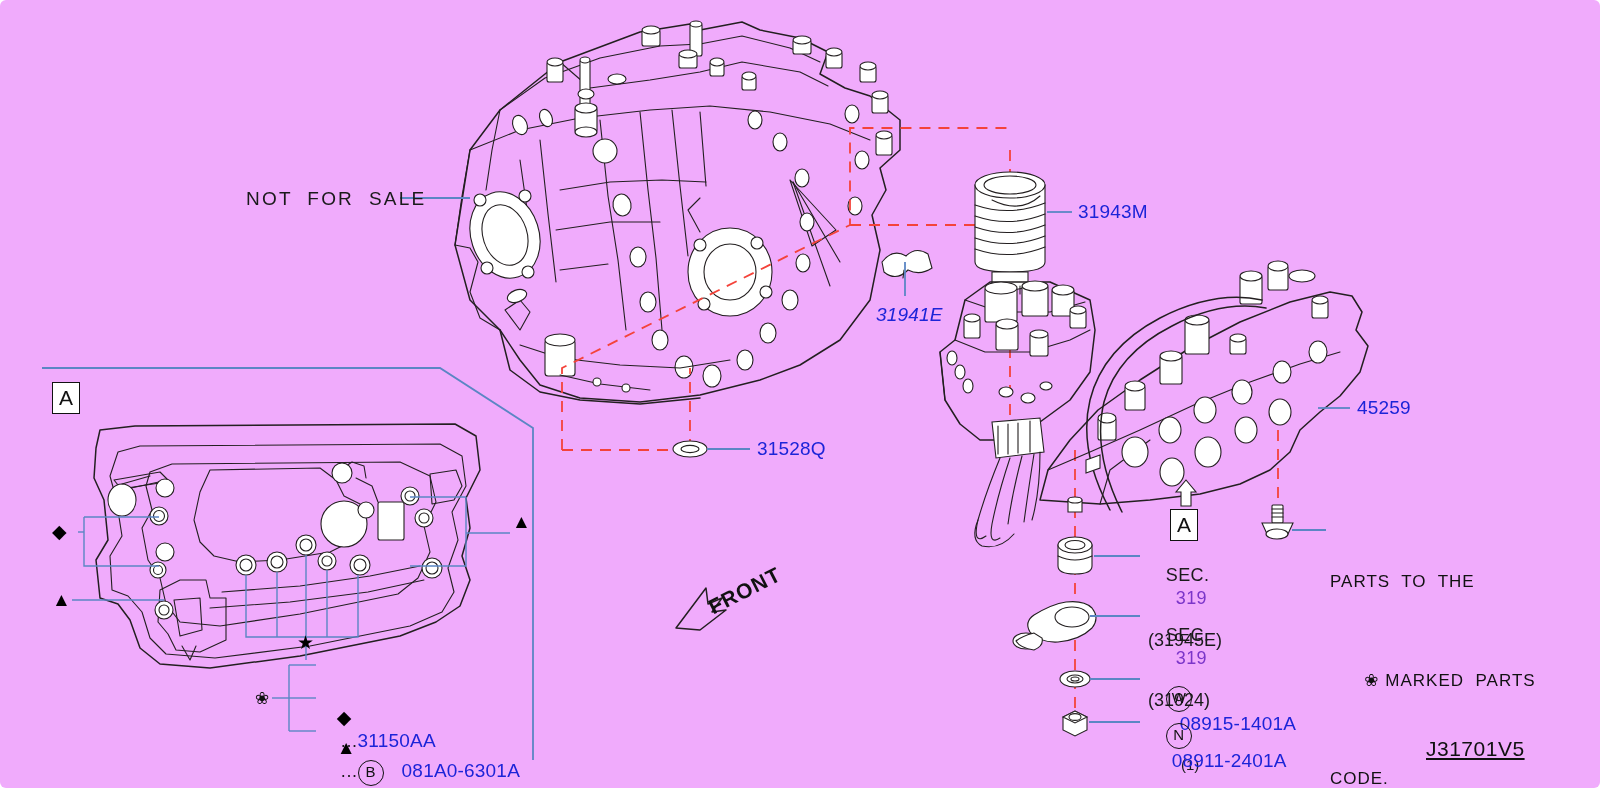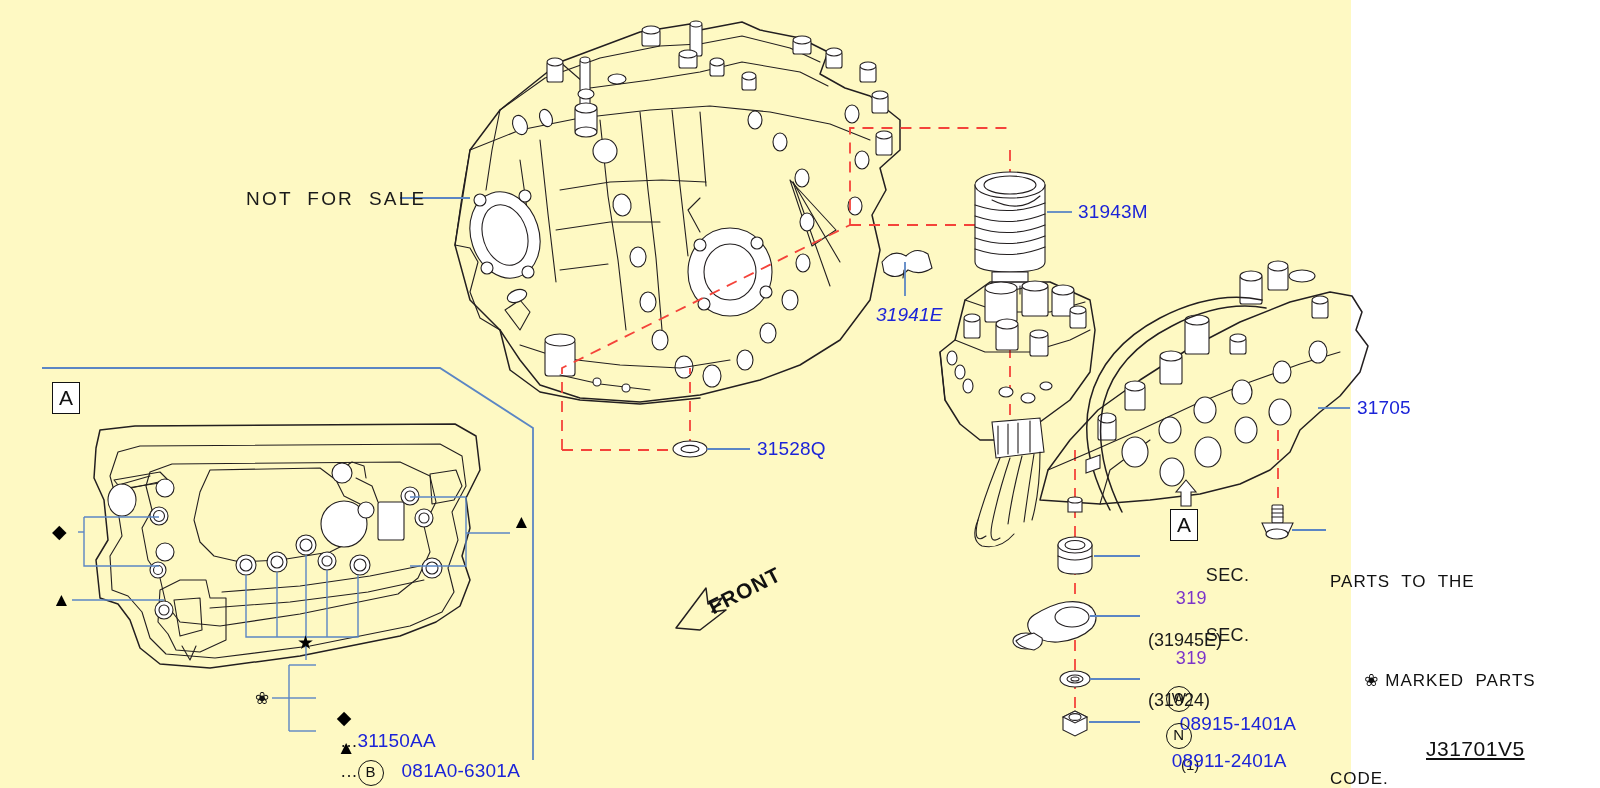--- a/index.html
+++ b/index.html
@@ -1,24 +1,24 @@
 <!DOCTYPE html>
 <html><head>
 <meta charset="utf-8">
 <title>Parts Diagram</title>
 <style>
   html,body{margin:0;padding:0;background:#ffffff;}
   body{width:1600px;height:788px;overflow:hidden;
        font-family:"Liberation Sans","DejaVu Sans",sans-serif;}
-  #stage{position:relative;width:1351px;height:788px;background:#fef9c3;}
+  #stage{position:relative;width:1600px;height:788px;background:#f0abfc;border-radius:6px;}
   #art{position:absolute;left:0;top:0;width:1600px;height:788px;}
   .lbl{position:absolute;white-space:pre;line-height:1.25;}
   .pn{color:#1c24d8;font-size:19px;letter-spacing:.2px;}
   .blk{color:#1a1a1a;font-size:18px;letter-spacing:.6px;}
-  .sec{color:#1a1a1a;font-size:18px;letter-spacing:.4px;margin-left:40px;}
+  .sec{color:#1a1a1a;font-size:18px;letter-spacing:.4px;}
   .secnum{color:#7b35c9;}
   .sub{color:#1a1a1a;font-size:18px;}
   .qty{color:#1a1a1a;font-size:15px;}
   .code{color:#111;font-size:21px;letter-spacing:.5px;}
   .notsale{color:#1a1a1a;font-size:19px;letter-spacing:2.2px;}
   .refer{color:#111;font-size:17px;letter-spacing:1.0px;line-height:1.45;}
   .front{color:#111;font-size:21px;letter-spacing:1.2px;
          transform:rotate(-27deg);transform-origin:left bottom;font-weight:600;}
   .flower{font-size:17px;color:#111;}
   .sym{font-size:19px;color:#000;line-height:1;}
@@ -421,21 +421,21 @@
   </svg>
 
   <div class="lbl notsale" style="left:246px;top:187px;">NOT  FOR  SALE</div>
 
   <div class="lbl pn" style="left:1078px;top:200px;text-align:right;">31943M</div>
 
   <div class="lbl pn" style="left:876px;top:303px;font-style:italic;">31941E</div>
 
   <div class="lbl pn" style="left:757px;top:437px;">31528Q</div>
 
-  <div class="lbl pn" style="left:1357px;top:396px;">31705</div>
+  <div class="lbl pn" style="left:1357px;top:396px;">45259</div>
 
   <div class="lbl" style="left:1148px;top:544px;">
     <span class="sec">SEC.</span>
     <span class="sec secnum" style="margin-left:10px;">319</span>
     <div class="sub">(31945E)</div>
   </div>
 
   <div class="lbl" style="left:1148px;top:604px;">
     <span class="sec">SEC.</span>
     <span class="sec secnum" style="margin-left:10px;">319</span>

